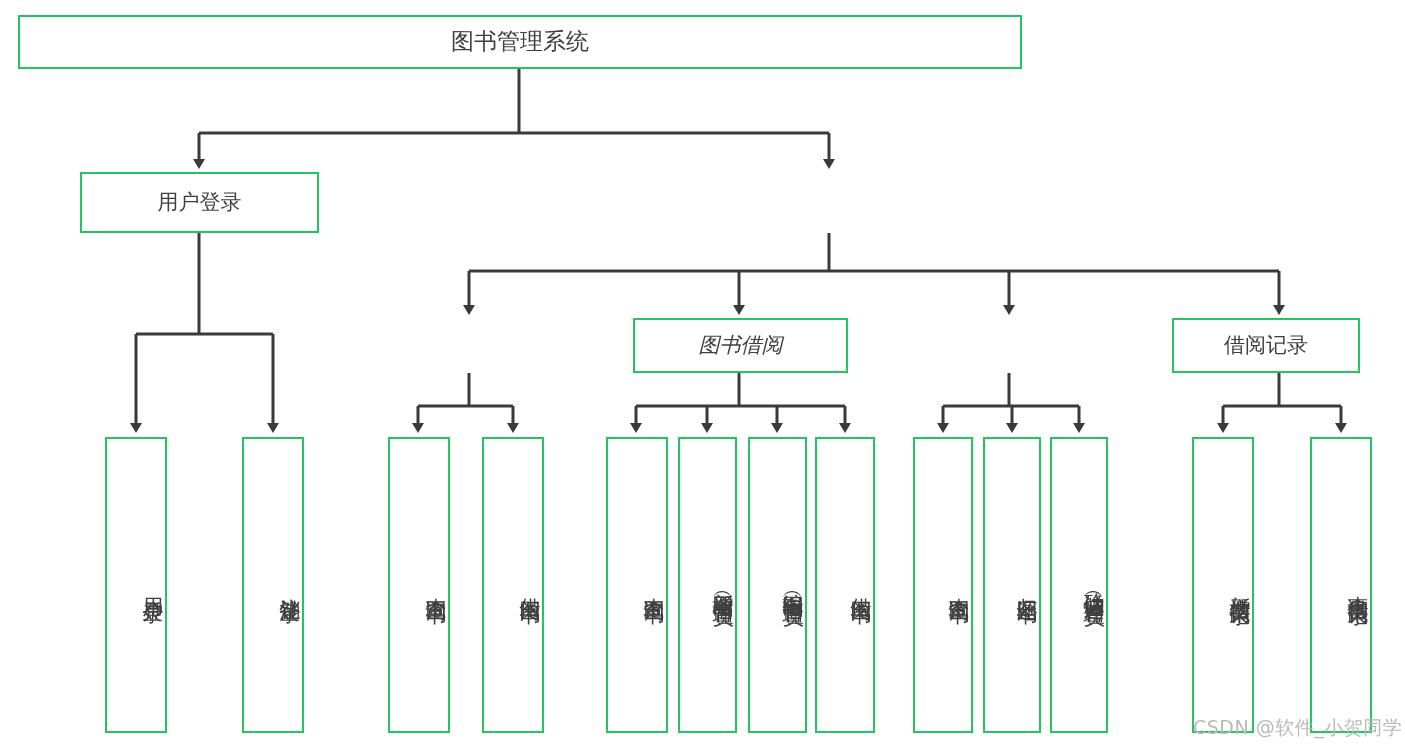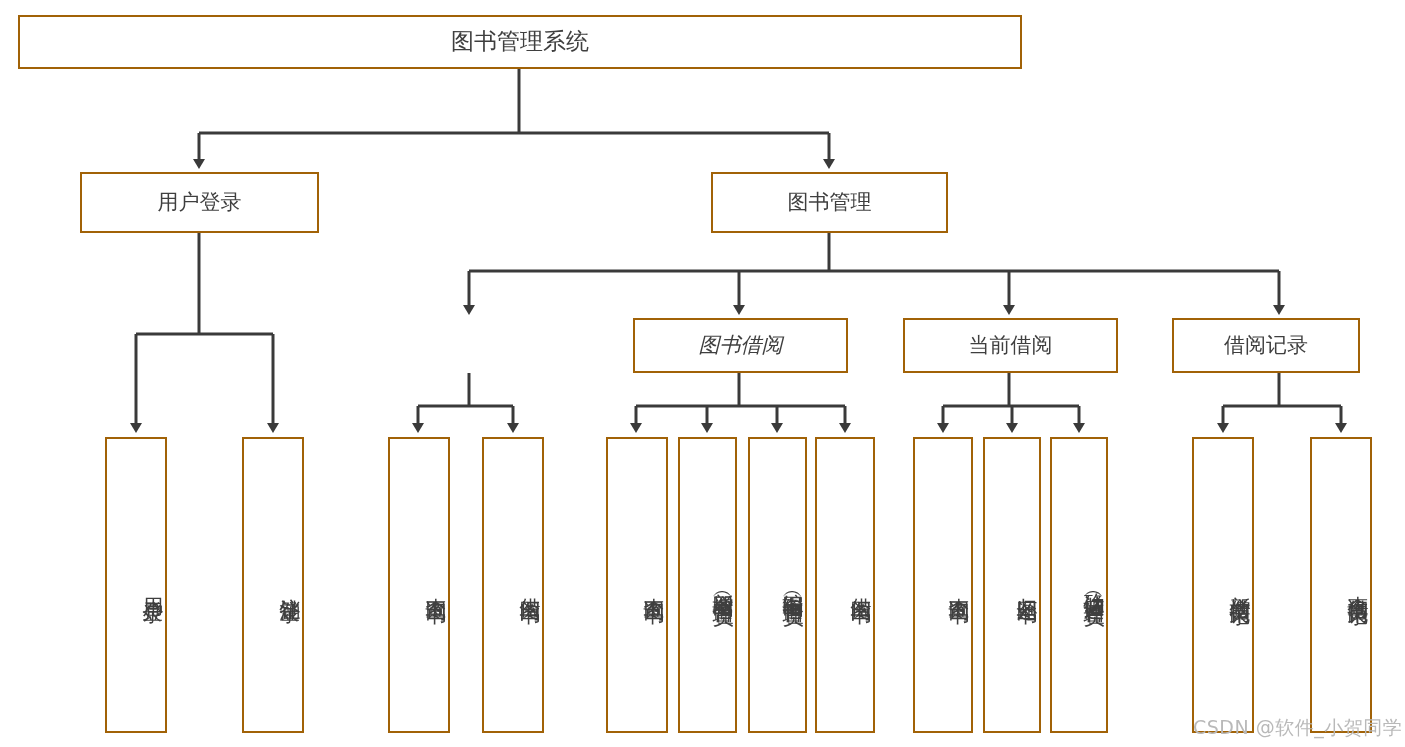--- a/index.html
+++ b/index.html
@@ -20,21 +20,21 @@
   #edges {
     position: absolute;
     left: 0;
     top: 0;
     width: 1405px;
     height: 747px;
   }
   .node {
     position: absolute;
     box-sizing: border-box;
-    border: 2px solid #a16207;
+    border: 2px solid #22c55e;
     background: #ffffff;
     color: #3f3f3f;
     display: flex;
     align-items: center;
     justify-content: center;
     text-align: center;
     line-height: 1.18;
   }
   .node.root {
     font-size: 23px;
@@ -123,29 +123,23 @@
     </g>
   </svg>
 
   <div class="node root" style="left:18px; top:15px; width:1004px; height:54px;">
     <span>图书管理系统</span>
   </div>
 
   <div class="node branch" style="left:80px; top:172px; width:239px; height:61px;">
     <span>用户登录</span>
   </div>
-  <div class="node branch" style="left:711px; top:172px; width:237px; height:61px;">
-    <span>图书管理</span>
-  </div>
 
   <div class="node branch" style="left:633px; top:318px; width:215px; height:55px;font-style:italic;">
     <span>图书借阅</span>
-  </div>
-  <div class="node branch" style="left:903px; top:318px; width:215px; height:55px;">
-    <span>当前借阅</span>
   </div>
   <div class="node branch" style="left:1172px; top:318px; width:188px; height:55px;">
     <span>借阅记录</span>
   </div>
 
   <div class="node leaf" style="left:105px; top:437px; width:62px; height:296px;">
     <span class="vtext">用户登录</span>
   </div>
   <div class="node leaf" style="left:242px; top:437px; width:62px; height:296px;">
     <span class="vtext">注销登录</span>

